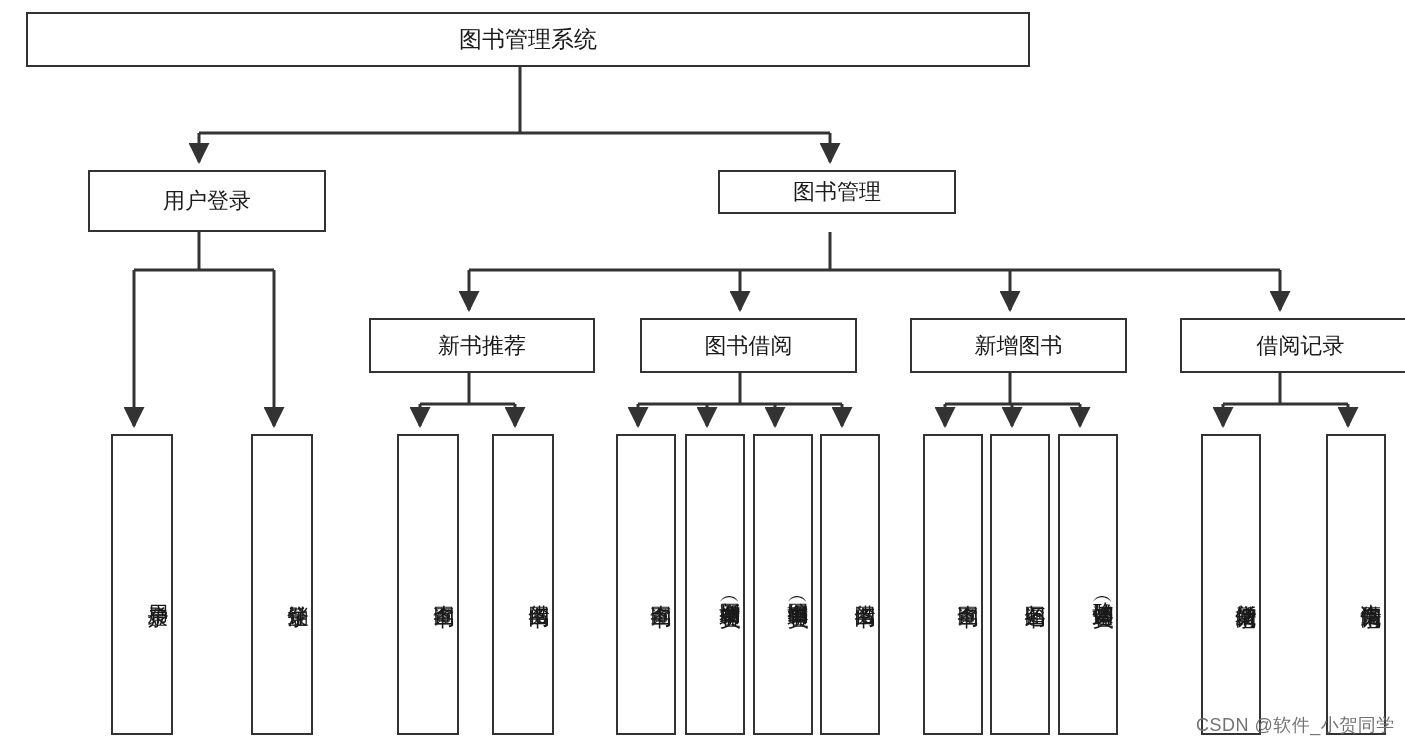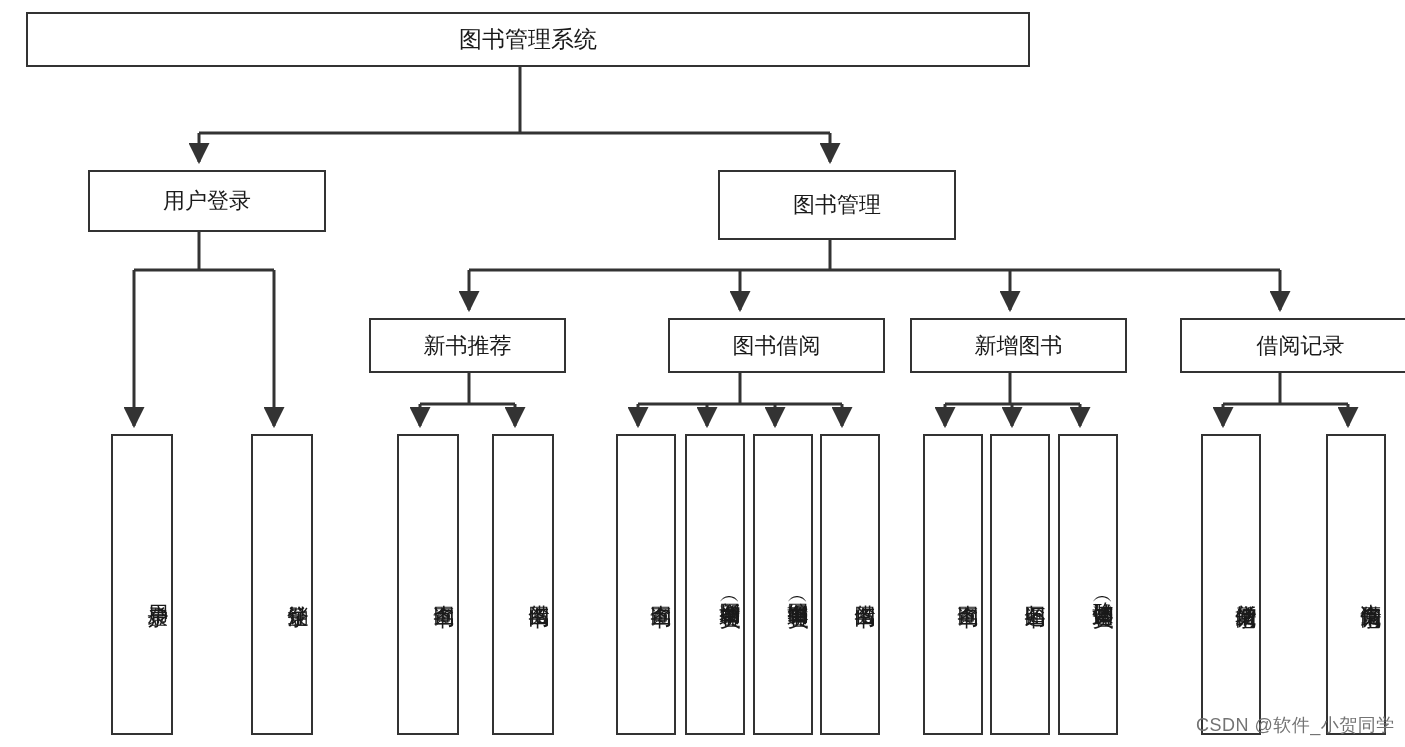--- a/index.html
+++ b/index.html
@@ -111,24 +111,24 @@
       <path d="M 1280 373 L 1280 404"></path>
       <path d="M 1223 404 L 1348 404"></path>
       <path d="M 1223 404 L 1223 426" marker-end="url(#arrow)"></path>
       <path d="M 1348 404 L 1348 426" marker-end="url(#arrow)"></path>
     </g>
   </svg>
 
   <div class="node node-root" style="left: 18px; top: 12px; width: 1004px; height: 55px; border-color: rgb(51, 51, 51); background: rgb(255, 255, 255); color: rgb(26, 26, 26);">图书管理系统</div>
 
   <div class="node node-h" style="left: 80px; top: 170px; width: 238px; height: 62px; border-color: rgb(51, 51, 51); background: rgb(255, 255, 255); color: rgb(26, 26, 26);">用户登录</div>
-  <div class="node node-h" style="left: 710px; top: 170px; width: 238px; height: 70px; border-color: rgb(51, 51, 51); background: rgb(255, 255, 255); color: rgb(26, 26, 26);">图书管理</div>
+  <div class="node node-h" style="left: 710px; top: 170px; width: 238px; height: 44px; border-color: rgb(51, 51, 51); background: rgb(255, 255, 255); color: rgb(26, 26, 26);">图书管理</div>
 
-  <div class="node node-h" style="left: 361px; top: 318px; width: 197px; height: 55px; border-color: rgb(51, 51, 51); background: rgb(255, 255, 255); color: rgb(26, 26, 26);">新书推荐</div>
-  <div class="node node-h" style="left: 660px; top: 318px; width: 217px; height: 55px; border-color: rgb(51, 51, 51); background: rgb(255, 255, 255); color: rgb(26, 26, 26);">图书借阅</div>
+  <div class="node node-h" style="left: 361px; top: 318px; width: 226px; height: 55px; border-color: rgb(51, 51, 51); background: rgb(255, 255, 255); color: rgb(26, 26, 26);">新书推荐</div>
+  <div class="node node-h" style="left: 632px; top: 318px; width: 217px; height: 55px; border-color: rgb(51, 51, 51); background: rgb(255, 255, 255); color: rgb(26, 26, 26);">图书借阅</div>
   <div class="node node-h" style="left: 902px; top: 318px; width: 217px; height: 55px; border-color: rgb(51, 51, 51); background: rgb(255, 255, 255); color: rgb(26, 26, 26);">新增图书</div>
   <div class="node node-h" style="left: 1172px; top: 318px; width: 241px; height: 55px; border-color: rgb(51, 51, 51); background: rgb(255, 255, 255); color: rgb(26, 26, 26);">借阅记录</div>
 
   <div class="node node-v" style="left: 103px; top: 434px; width: 62px; height: 301px; border-color: rgb(51, 51, 51); background: rgb(255, 255, 255); color: rgb(26, 26, 26);">用户登录</div>
   <div class="node node-v" style="left: 243px; top: 434px; width: 62px; height: 301px; border-color: rgb(51, 51, 51); background: rgb(255, 255, 255); color: rgb(26, 26, 26);">注销登录</div>
   <div class="node node-v" style="left: 389px; top: 434px; width: 62px; height: 301px; border-color: rgb(51, 51, 51); background: rgb(255, 255, 255); color: rgb(26, 26, 26);">查询图书</div>
   <div class="node node-v" style="left: 484px; top: 434px; width: 62px; height: 301px; border-color: rgb(51, 51, 51); background: rgb(255, 255, 255); color: rgb(26, 26, 26);">借阅图书</div>
   <div class="node node-v" style="left: 608px; top: 434px; width: 60px; height: 301px; border-color: rgb(51, 51, 51); background: rgb(255, 255, 255); color: rgb(26, 26, 26);">查询图书</div>
   <div class="node node-v" style="left: 677px; top: 434px; width: 60px; height: 301px; border-color: rgb(51, 51, 51); background: rgb(255, 255, 255); color: rgb(26, 26, 26);">新增图书（管理员）</div>
   <div class="node node-v" style="left: 745px; top: 434px; width: 60px; height: 301px; border-color: rgb(51, 51, 51); background: rgb(255, 255, 255); color: rgb(26, 26, 26);">编辑图书（管理员）</div>

